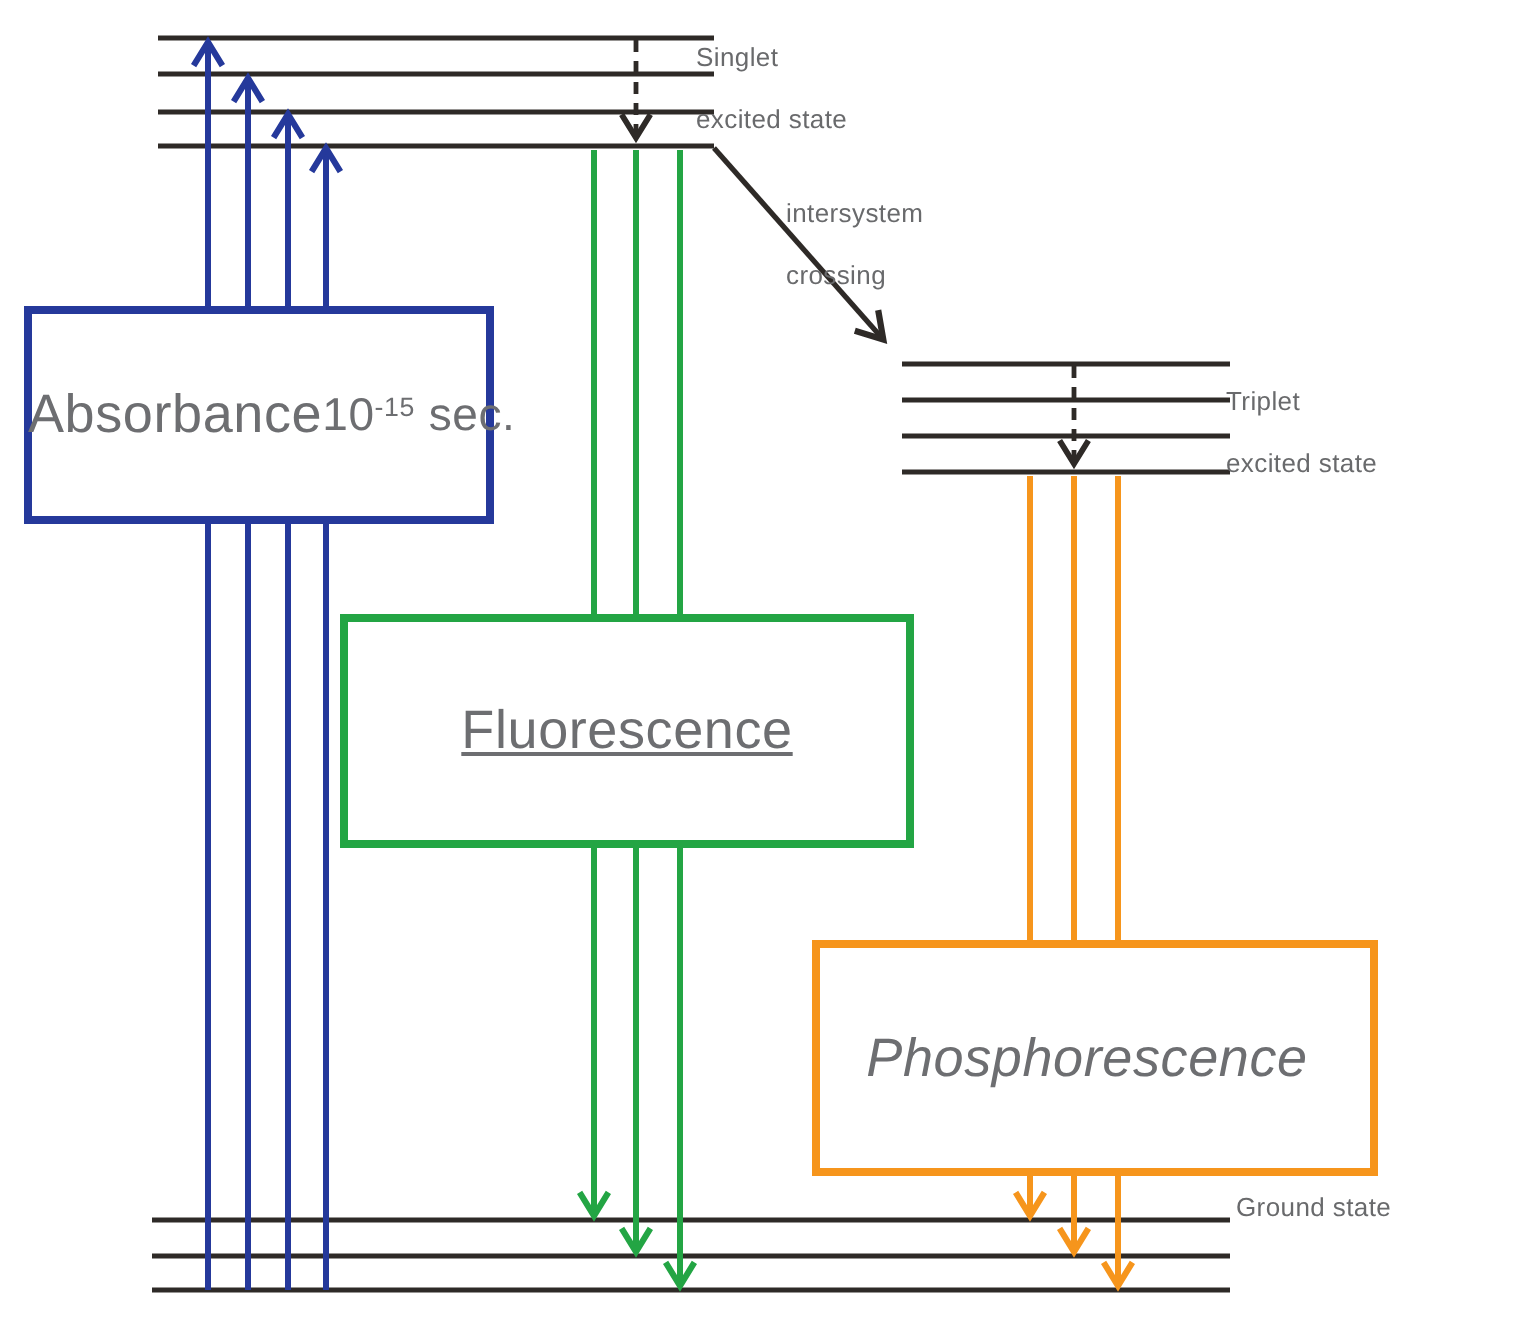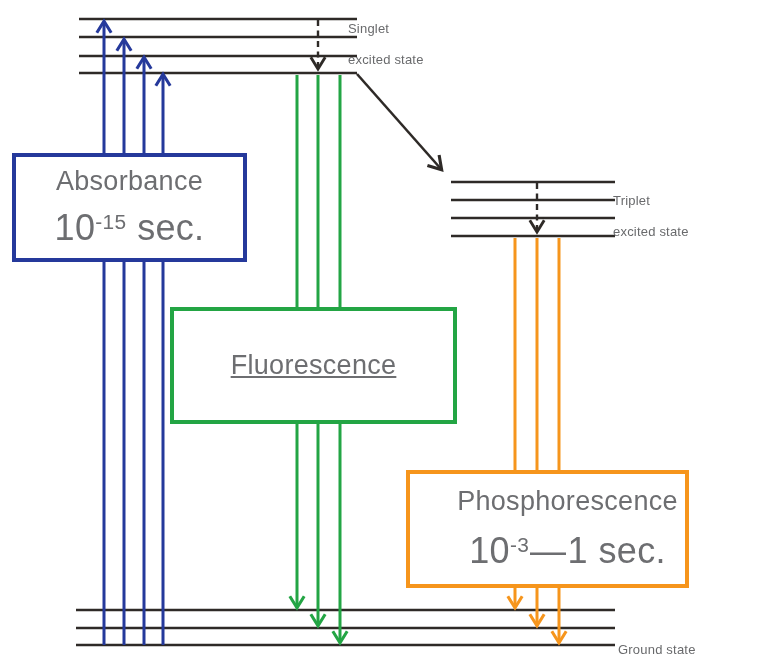--- a/index.html
+++ b/index.html
@@ -14,28 +14,28 @@
   .label{
     position:absolute;
     color:#696a6c;
     font-size:13px;
     line-height:31px;
     letter-spacing:0.2px;
   }
   .box-text{
     position:absolute;
     display:flex;
-    flex-direction:column;
+    flex-direction:row;
     align-items:center;
     justify-content:space-evenly;
     color:#6d6e71;
     text-align:center;
   }
   .box-name{font-size:27px;letter-spacing:0.3px;}
-  .time{font-size:36px;letter-spacing:0.3px;}
+  .time{font-size:23px;letter-spacing:0.3px;}
   .sup{font-size:0.58em;vertical-align:0.52em;}
   .dash{margin:0 1px;}
   .unit{margin-left:0.30em;}
 </style>
 </head>
 <body>
 
 <div class="stage">
 
   <svg width="768" height="669" viewBox="0 0 768 669">
@@ -107,31 +107,34 @@
 
   <div class="box-text" style="left:14px;top:155px;width:231px;height:105px;">
     <div class="box-name">Absorbance</div>
     <div class="time"><span>10</span><span class="sup">-15</span><span class="unit">sec.</span></div>
   </div>
 
   <div class="box-text" style="left:172px;top:309px;width:283px;height:113px;text-decoration:underline;">
     <div class="box-name">Fluorescence</div>
   </div>
 
-  <div class="box-text" style="left:428px;top:472px;width:279px;height:114px;">
+  <div class="box-text" style="left:404px;top:472px;width:279px;height:114px;font-style:italic;">
     <div class="box-name">Phosphorescence</div>
-    <div class="time"><span>10</span><span class="sup">-3</span><span class="dash">—</span><span>1</span><span class="unit">sec.</span></div>
   </div>
 
   <div class="label" style="left:348px;top:13px;width:170px;">
     <div>Singlet</div>
     <div>excited state</div>
   </div>
 
+  <div class="label" style="left:393px;top:91px;width:170px;">
+    <div>intersystem</div>
+    <div>crossing</div>
+  </div>
 
   <div class="label" style="left:613px;top:185px;width:165px;">
     <div>Triplet</div>
     <div>excited state</div>
   </div>
 
-  <div class="label" style="left:618px;top:634px;width:150px;">Ground state</div>
+  <div class="label" style="left:618px;top:588px;width:150px;">Ground state</div>
 
 </div>
 
 </body></html>

